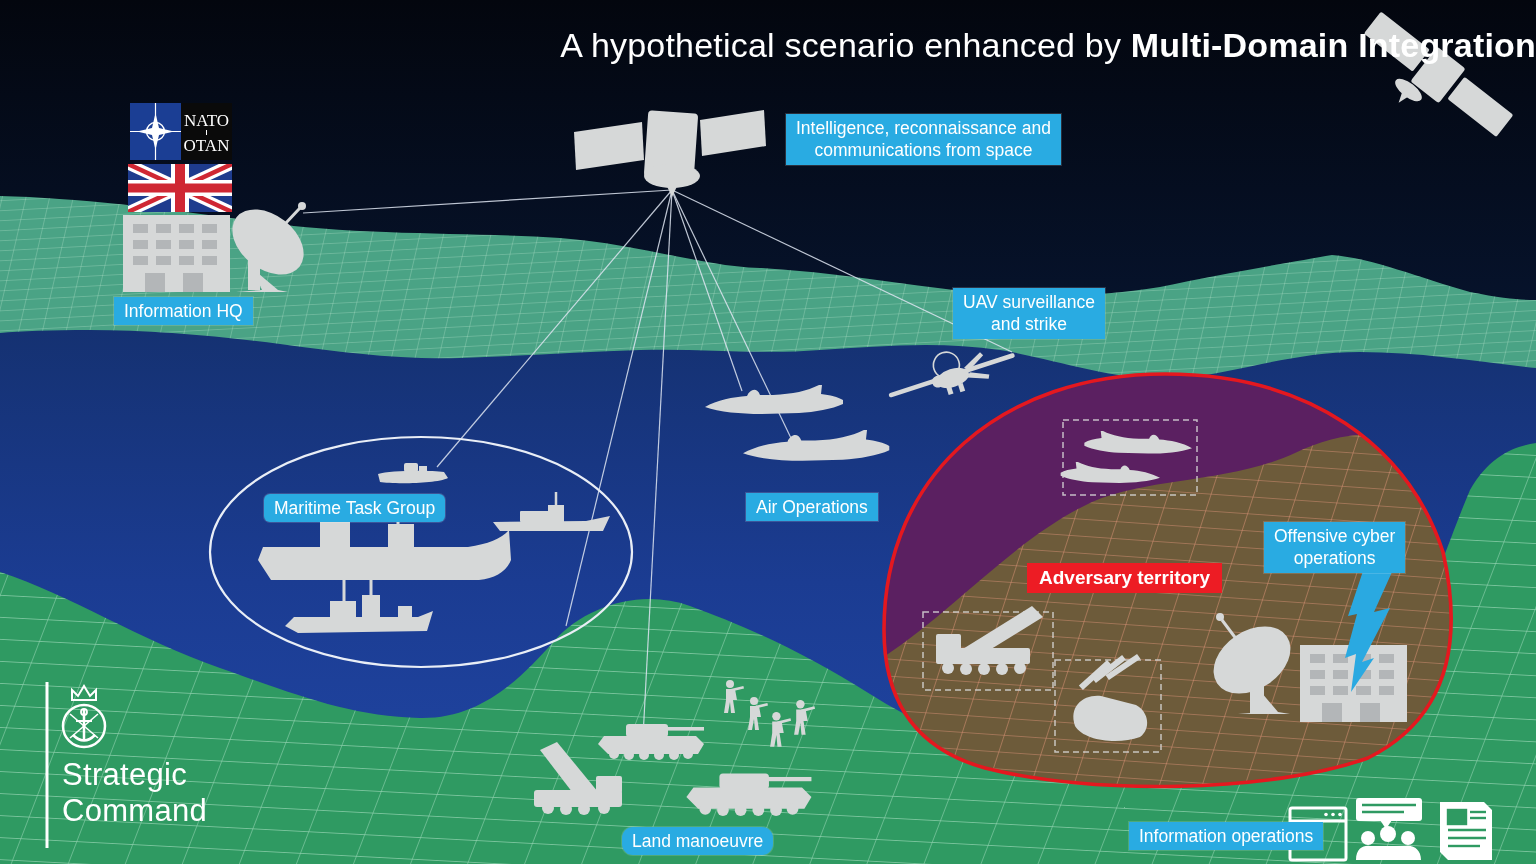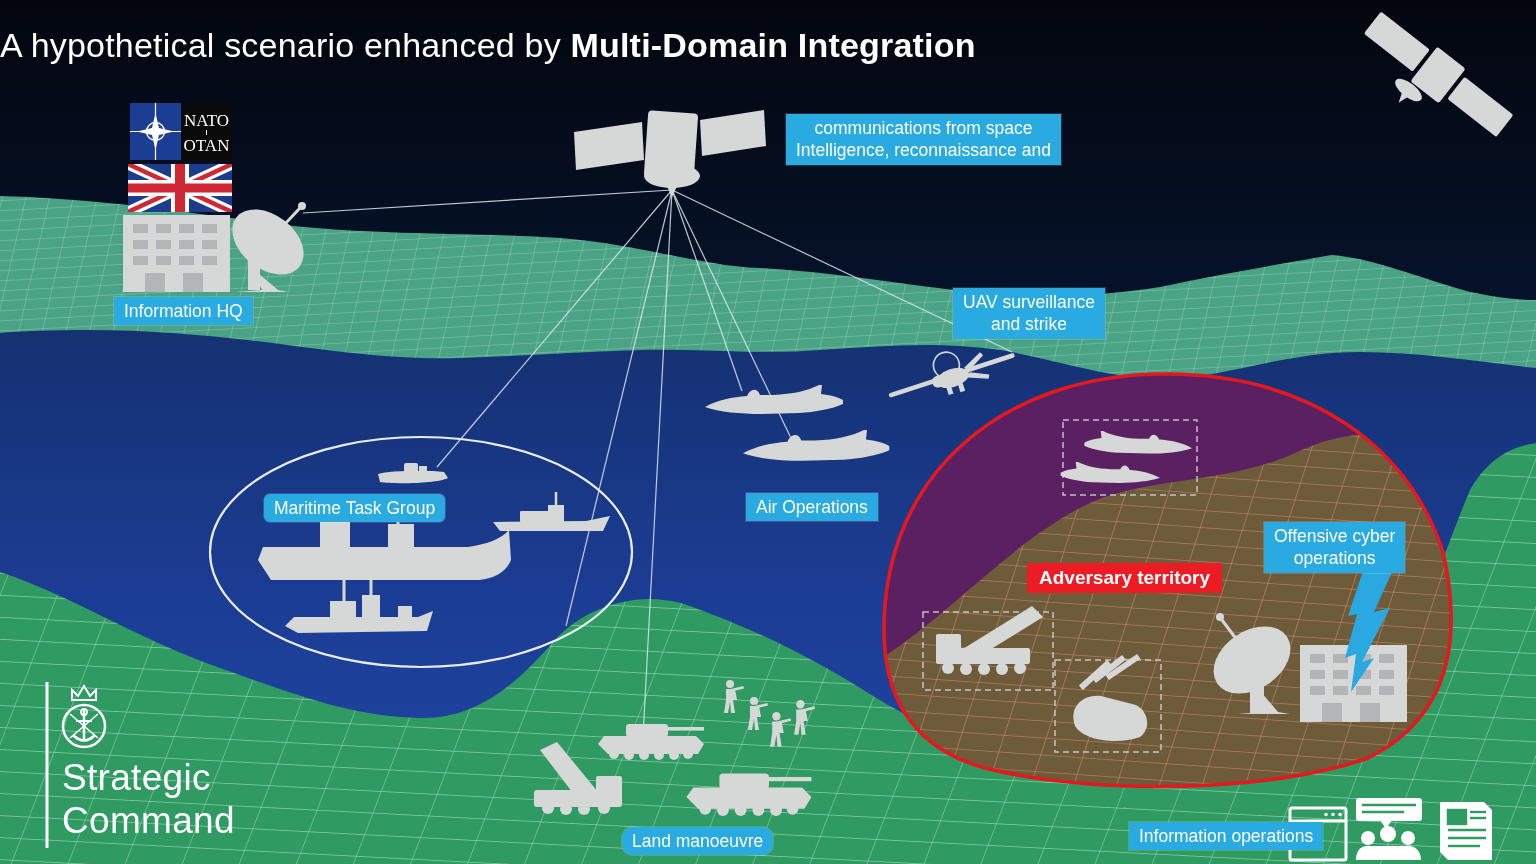--- a/index.html
+++ b/index.html
@@ -1,22 +1,22 @@
 <!DOCTYPE html>
 <html><head>
 <meta charset="utf-8">
 <style>
   html,body{margin:0;padding:0;background:#06122e;}
   .stage{position:relative;width:1536px;height:864px;overflow:hidden;font-family:"Liberation Sans",sans-serif;}
   .stage svg.scene{position:absolute;left:0;top:0;}
-  .title{position:absolute;top:26px;left:0;width:100%;text-align:left;color:#ffffff;font-size:34px;letter-spacing:.2px;}
+  .title{position:absolute;top:26px;left:0;width:100%;text-align:right;color:#ffffff;font-size:34px;letter-spacing:.2px;}
   .title b{font-weight:bold;}
   .tag{position:absolute;background:#29abe2;color:#fff;font-size:17.5px;line-height:1.28;text-align:center;padding:3px 10px;white-space:nowrap;box-shadow:0 0 0 1px rgba(255,255,255,.15);}
   .tag-red{position:absolute;background:#ed1c24;color:#fff;font-size:19px;font-weight:bold;text-align:center;padding:4px 12px;white-space:nowrap;}
-  .command-text{position:absolute;left:62px;top:757px;color:#ffffff;font-size:37px;line-height:1.16;letter-spacing:.3px;}
+  .command-text{position:absolute;left:62px;top:757px;color:#ffffff;font-size:31px;line-height:1.16;letter-spacing:.3px;}
 </style>
 </head>
 <body>
 
 <div class="stage">
 
 <svg class="scene" width="1536" height="864" viewBox="0 0 1536 864">
   <defs>
     <linearGradient id="sky" x1="0" y1="0" x2="0" y2="1">
       <stop offset="0" stop-color="#03060e"></stop>
@@ -327,22 +327,22 @@
     <line x1="70" y1="714" x2="98" y2="738" stroke-width="1.6"></line>
     <line x1="98" y1="714" x2="70" y2="738" stroke-width="1.6"></line>
   </g>
 </svg>
 
 <div class="title">
   <span>A hypothetical scenario enhanced by </span><b>Multi-Domain Integration</b>
 </div>
 
 <div class="tag" style="left:786px;top:114px;">
+  <div>Intelligence, reconnaissance and</div>
   <div>communications from space</div>
-  <div>Intelligence, reconnaissance and</div>
 </div>
 
 <div class="tag" style="left:114px;top:297px;">Information HQ</div>
 
 <div class="tag" style="left:953px;top:288px;">
   <div>UAV surveillance</div>
   <div>and strike</div>
 </div>
 
 <div class="tag" style="left:746px;top:493px;text-align:center;">Air Operations</div>

